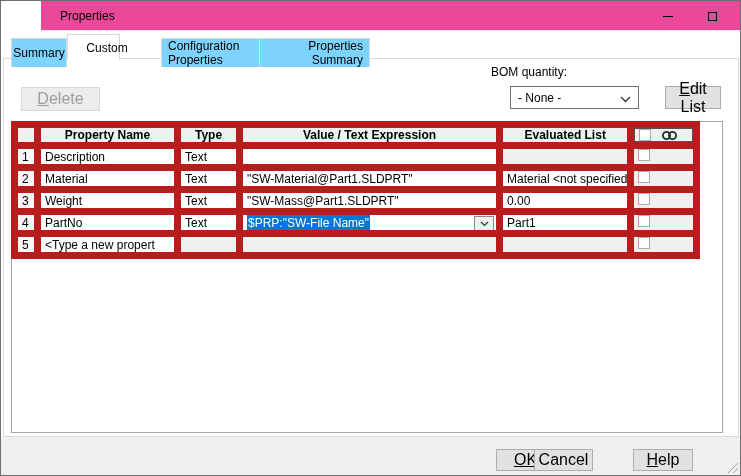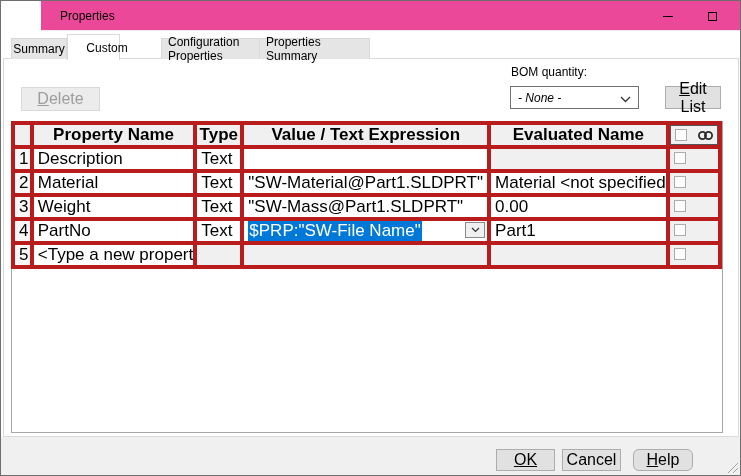--- a/index.html
+++ b/index.html
@@ -28,59 +28,59 @@
     background: transparent; border: none; cursor: default;
   }
   .btn-min   { right: 90px; }
   .btn-max   { right: 45px; }
   .btn-close { right: 0; }
   .glyph-min { width: 10px; height: 1px; background: #000; }
   .glyph-max { width: 9px; height: 9px; border: 1px solid #000; background: transparent; }
   .glyph-close { font-size: 15px; line-height: 15px; color: #000; }
   
   .tab {
-    position: absolute; top: 37px; height: 21px;
-    background: #e5e5e5; border: 1px solid #d9d9d9; border-bottom: none;
+    position: absolute; top: 37px; height: 29px;
+    background: #7dd3fc; border: 1px solid #d9d9d9; border-bottom: none;
     display: flex; align-items: center; justify-content: center;
     font-size: 12px; z-index: 1; padding: 0 6px;
   }
   .tab.active {
     top: 33px; height: 26px; background: #fff; z-index: 3;
   }
   .tabpage {
     position: absolute; left: 2px; top: 57px; width: 736px; height: 379px;
     background: #fff; border: 1px solid #d9d9d9; z-index: 0;
   }
   
   .btn {
     position: absolute; background: #e1e1e1; border: 1px solid #adadad;
     font-size: 16px; text-align: center; cursor: default;
     font-family: "Liberation Sans", sans-serif;
     display: flex; align-items: center; justify-content: center;
   }
   .btn.disabled { background: #ececec; border-color: #d9d9d9; color: #9d9d9d; }
   .u { text-decoration: underline; }
   .delete-btn { left: 20px; top: 86px; width: 79px; height: 24px; }
-  .bom-label { position: absolute; left: 510px; top: 64px; }
+  .bom-label { position: absolute; left: 490px; top: 64px; }
   .bom-select {
     position: absolute; left: 509px; top: 85px; width: 129px; height: 23px;
     background: #fff; border: 1px solid #707070;
-    display: flex; align-items: center; padding-left: 7px; font-style: italic;
+    display: flex; align-items: center; padding-left: 7px;
   }
   .bom-select .chev { position: absolute; right: 7px; top: 9px; }
   .editlist-btn { left: 664px; top: 85px; width: 56px; height: 23px; }
   
   .table-container {
     position: absolute; left: 10px; top: 120px; width: 712px; height: 312px;
     background: #fff; border: 1px solid #a6a6a6;
   }
   table.grid { border-collapse: collapse; table-layout: fixed; margin-left: -1px; margin-top: -1px; }
   table.grid td, table.grid th {
-    border: 4px solid #b91c1c; overflow: hidden; white-space: nowrap;
-    font-size: 17px; font-weight: normal; padding: 0 0 0 4px; text-align: left;
+    border: 7px solid #b91c1c; overflow: hidden; white-space: nowrap;
+    font-size: 12px; font-weight: normal; padding: 0 0 0 4px; text-align: left;
   }
   table.grid th { background: #f0f0f0; font-weight: bold; text-align: center; height: 21px; padding: 0; }
   table.grid td { height: 19px; }
   .c-num  { width: 23px; }
   .c-name { width: 140px; }
   .c-type { width: 62px; }
   .c-value{ width: 260px; }
   .c-eval { width: 127px; }
   .c-link { width: 66px; }
   td.num { background: #f7f7f7; font-weight: bold; text-align: center; padding: 0; }
@@ -99,22 +99,22 @@
     position: absolute; right: 2px; top: 1px; width: 20px; height: 16px;
     background: #f0f0f0; border: 1px solid #8a8a8a;
     display: flex; align-items: center; justify-content: center;
   }
   
   .footer {
     position: absolute; left: 0; top: 436px; width: 100%; height: 39px;
     background: #f0f0f0;
   }
   .ok-btn     { left: 495px; top: 448px; width: 59px; height: 22px; text-decoration: underline; }
-  .cancel-btn { left: 561px; top: 448px; width: 59px; height: 22px; }
-  .help-btn   { left: 632px; top: 448px; width: 60px; height: 22px; border-radius: 6px; }
+  .cancel-btn { left: 533px; top: 448px; width: 59px; height: 22px; }
+  .help-btn   { left: 632px; top: 448px; width: 60px; height: 22px; }
   .resize-grip { position: absolute; right: 2px; bottom: 2px; }
 </style>
 </head>
 <body>
 
 <div class="window">
 
   <div class="titlebar">
     <span class="title-text">Properties</span>
     <button class="caption-btn btn-min">
@@ -130,21 +130,21 @@
 
   <div class="tab" style="left:10px; width:56px;">
     <span>Summary</span>
   </div>
   <div class="tab active" style="left:66px; width:53px;padding-left:33px;">
     <span>Custom</span>
   </div>
   <div class="tab" style="left:119px; width:139px;margin-left:41px;">
     <span>Configuration Properties</span>
   </div>
-  <div class="tab" style="left:258px; width:111px;">
+  <div class="tab" style="left:258px; width:111px;text-align:right;">
     <span>Properties Summary</span>
   </div>
 
   <div class="tabpage"></div>
 
   <button class="btn delete-btn disabled">
     <span><span class="u">D</span><span>elete</span></span>
   </button>
 
   <span class="bom-label">BOM quantity:</span>
@@ -169,21 +169,21 @@
         <col class="c-value">
           <col class="c-eval">
           <col class="c-link">
       </colgroup>
       <tbody>
           <tr>
         <th></th>
         <th>Property Name</th>
         <th>Type</th>
         <th>Value / Text Expression</th>
-        <th>Evaluated Name</th>
+        <th>Evaluated List</th>
         <th class="linkhead">
           <span class="linkhead-inner">
             <span class="cb"></span>
             <svg width="17" height="11" viewBox="0 0 17 11">
               <circle cx="5.5" cy="5.5" r="3.6" fill="none" stroke="#2b2b2b" stroke-width="1.8"></circle>
               <circle cx="11.5" cy="5.5" r="3.6" fill="none" stroke="#2b2b2b" stroke-width="1.8"></circle>
             </svg>
           </span>
         </th>
       </tr>

